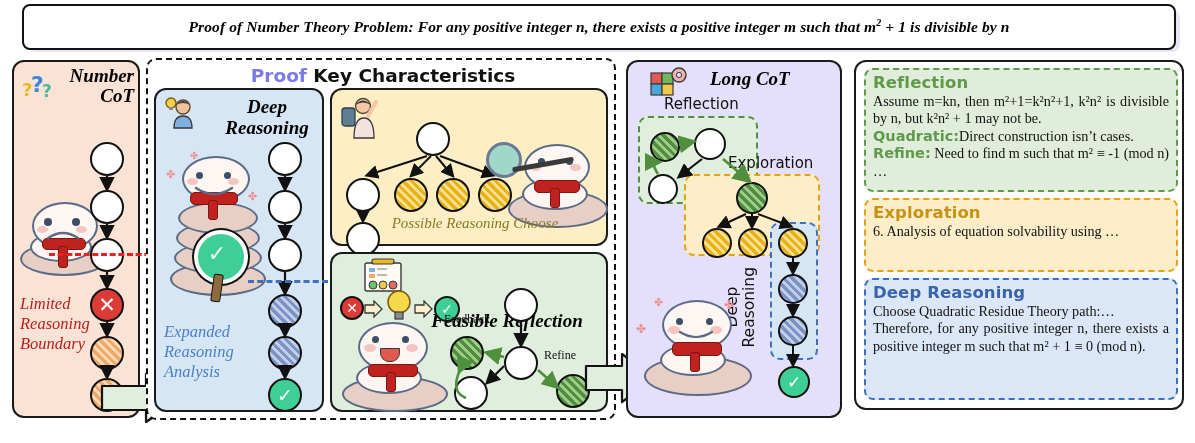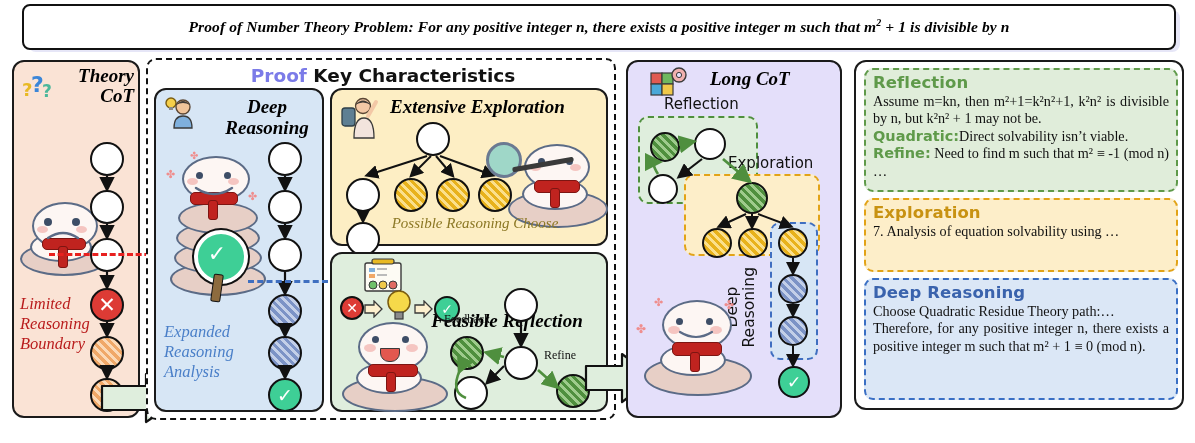--- a/index.html
+++ b/index.html
@@ -169,21 +169,21 @@
 
   <div class="panel" id="short-cot">
     <div class="short-head">
       <span class="ico" style="position:relative;font-size:23px;top:6px;left:2px;">
         <svg width="34" height="30" viewBox="0 0 34 30">
           <text x="0" y="24" font-family="DejaVu Sans, sans-serif" font-size="18" font-weight="bold" fill="#e8b924">?</text>
           <text x="9" y="20" font-family="DejaVu Sans, sans-serif" font-size="22" font-weight="bold" fill="#3b86d8">?</text>
           <text x="20" y="25" font-family="DejaVu Sans, sans-serif" font-size="17" font-weight="bold" fill="#4cb79b">?</text>
         </svg>
       </span>
-      <div class="short-title">Theory CoT</div>
+      <div class="short-title">Number CoT</div>
     </div>
 
     <div class="snake" style="left:6px;top:140px;width:86px;height:76px;">
       <div class="coil" style="left:0;top:40px;width:84px;height:30px;"></div>
       <div class="coil" style="left:10px;top:30px;width:58px;height:26px;background:#fdf6f3;"></div>
       <div class="head" style="left:12px;top:0px;width:62px;height:44px;"></div>
       <div class="eye" style="left:24px;top:16px;width:8px;height:8px;"></div>
       <div class="eye" style="left:52px;top:16px;width:8px;height:8px;"></div>
       <div class="blush" style="left:17px;top:24px;width:11px;height:7px;"></div>
       <div class="blush" style="left:56px;top:24px;width:11px;height:7px;"></div>
@@ -295,21 +295,20 @@
   <div class="panel" id="extensive">
     <span class="ico" style="left:8px;top:6px;">
       <svg width="40" height="44" viewBox="0 0 40 44">
         <rect x="2" y="12" width="13" height="18" rx="3" fill="#5e7f93" stroke="#2e3f4a" stroke-width="1.3"></rect>
         <circle cx="23" cy="10" r="7.5" fill="#f3c8a6" stroke="#5a4634" stroke-width="1.3"></circle>
         <path d="M15,9 Q23,0 31,9 Q23,4 15,9Z" fill="#3f3a36"></path>
         <path d="M14,42 Q14,22 24,22 Q34,22 34,42Z" fill="#f2e4dd" stroke="#3a3a3a" stroke-width="1.3"></path>
         <path d="M28,20 L36,6" stroke="#f3c8a6" stroke-width="4" stroke-linecap="round"></path>
       </svg>
     </span>
-    <div class="sub-title" id="ee-title">Extensive Exploration</div>
 
     <div class="node n-white" style="left:84px;top:32px;width:34px;height:34px;"></div>
     <div class="node n-white" style="left:14px;top:88px;width:34px;height:34px;"></div>
     <div class="node n-yellow" style="left:62px;top:88px;width:34px;height:34px;"></div>
     <div class="node n-yellow" style="left:104px;top:88px;width:34px;height:34px;"></div>
     <div class="node n-yellow" style="left:146px;top:88px;width:34px;height:34px;"></div>
     <div class="node n-white" style="left:14px;top:132px;width:34px;height:34px;"></div>
 
     <svg class="edges" width="278" height="158">
       <defs>
@@ -494,27 +493,27 @@
       <div style="position:absolute;left:80px;top:0px;color:#ef8e8e;font-size:12px;">✤</div>
       <div style="position:absolute;left:10px;top:-2px;color:#ef8e8e;font-size:11px;">✤</div>
     </div>
   </div>
 
   <div class="panel" id="right-panel">
 
     <div class="tbox" id="box-reflection">
       <h4>Reflection</h4>
       <p>Assume m=kn, then m²+1=k²n²+1, k²n² is divisible by n, but k²n² + 1 may not be.</p>
-      <p><span class="lbl">Quadratic:</span><span>Direct solvability isn’t viable.</span></p>
+      <p><span class="lbl">Quadratic:</span><span>Direct construction isn’t cases.</span></p>
       <p><span class="lbl">Refine:</span><span> Need to find m such that m² ≡ -1 (mod n) …</span></p>
     </div>
 
     <div class="tbox" id="box-exploration">
       <h4>Exploration</h4>
-      <p style="text-align:left;">7. Analysis of equation solvability using …</p>
+      <p style="text-align:left;">6. Analysis of equation solvability using …</p>
     </div>
 
     <div class="tbox" id="box-deep">
       <h4>Deep Reasoning</h4>
       <p style="text-align:left;">Choose Quadratic Residue Theory path:…</p>
       <p>Therefore, for any positive integer n, there exists a positive integer m such that m² + 1 ≡ 0 (mod n).</p>
     </div>
   </div>
 
 </div>

